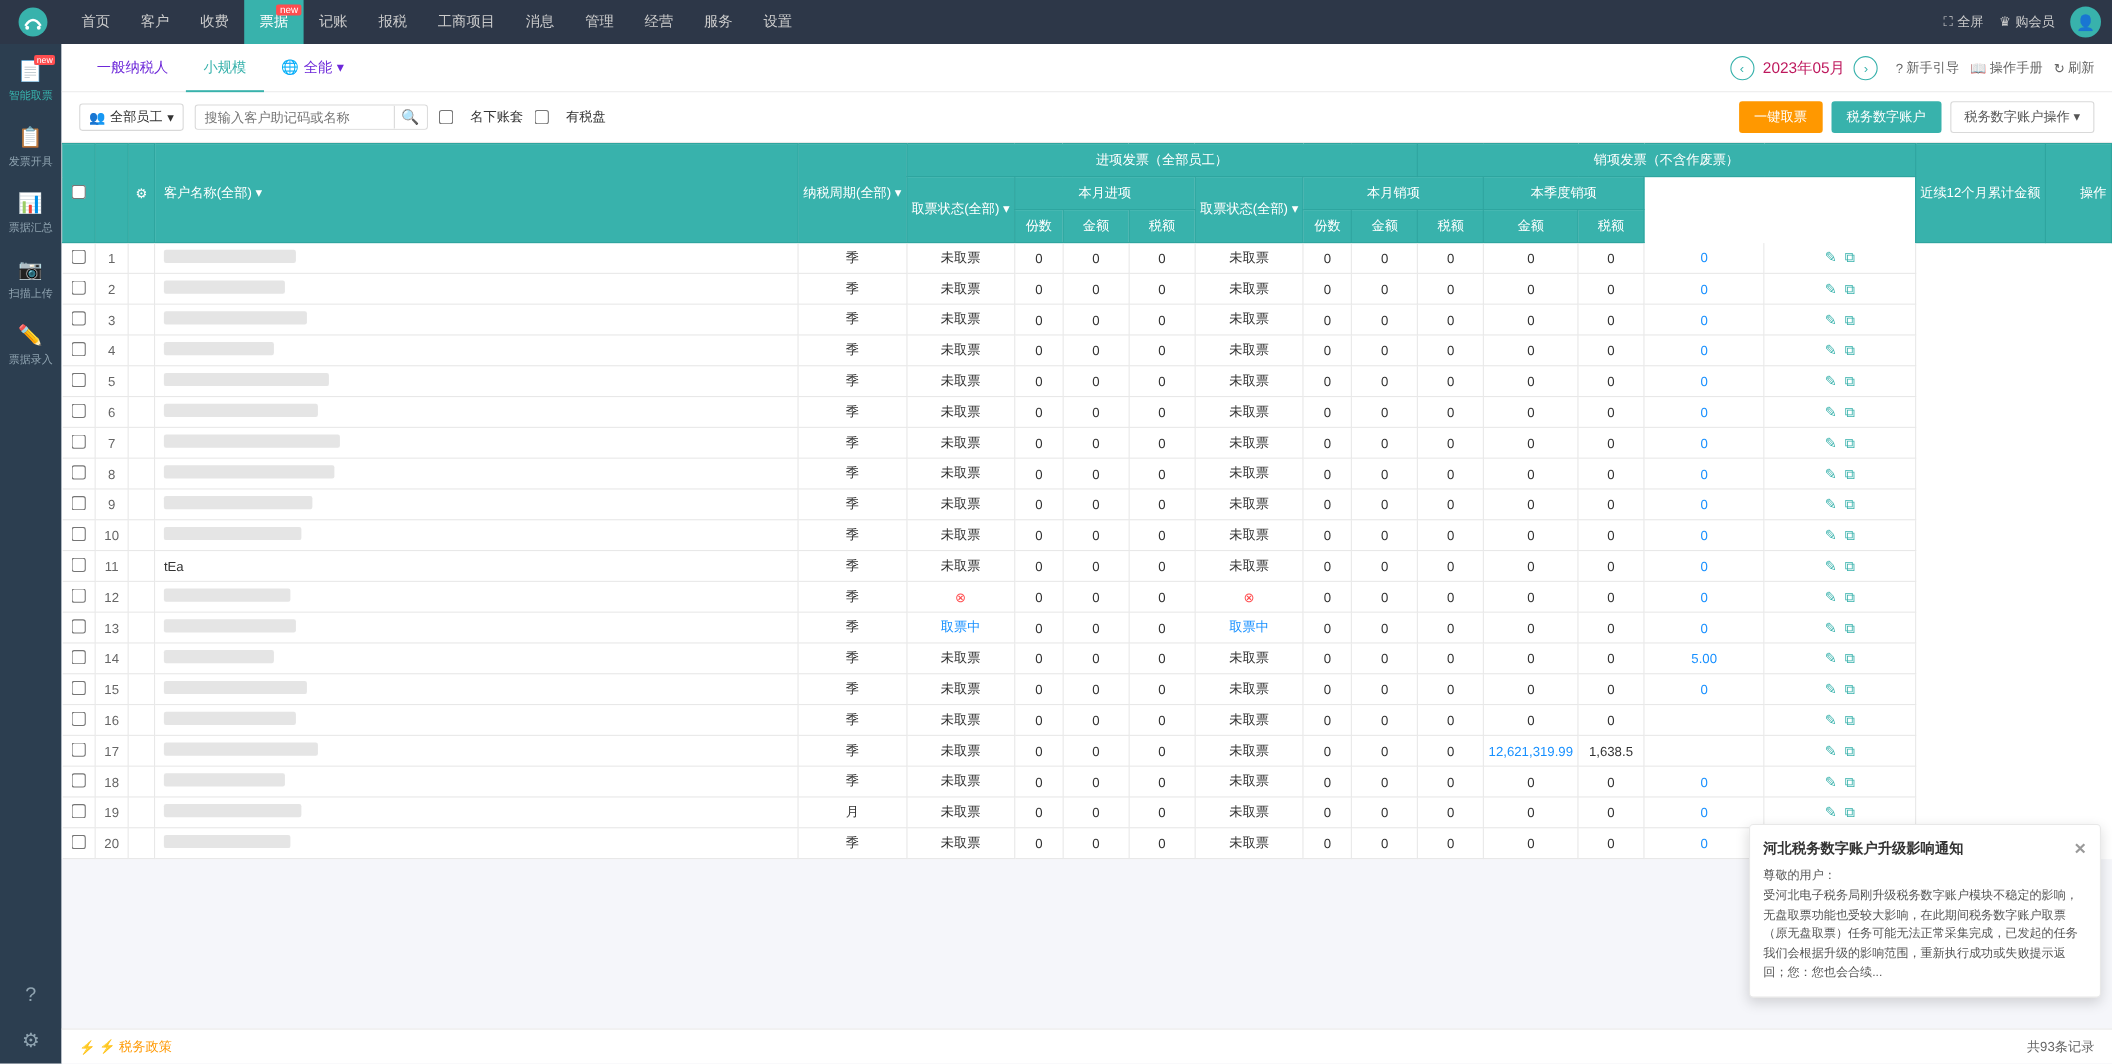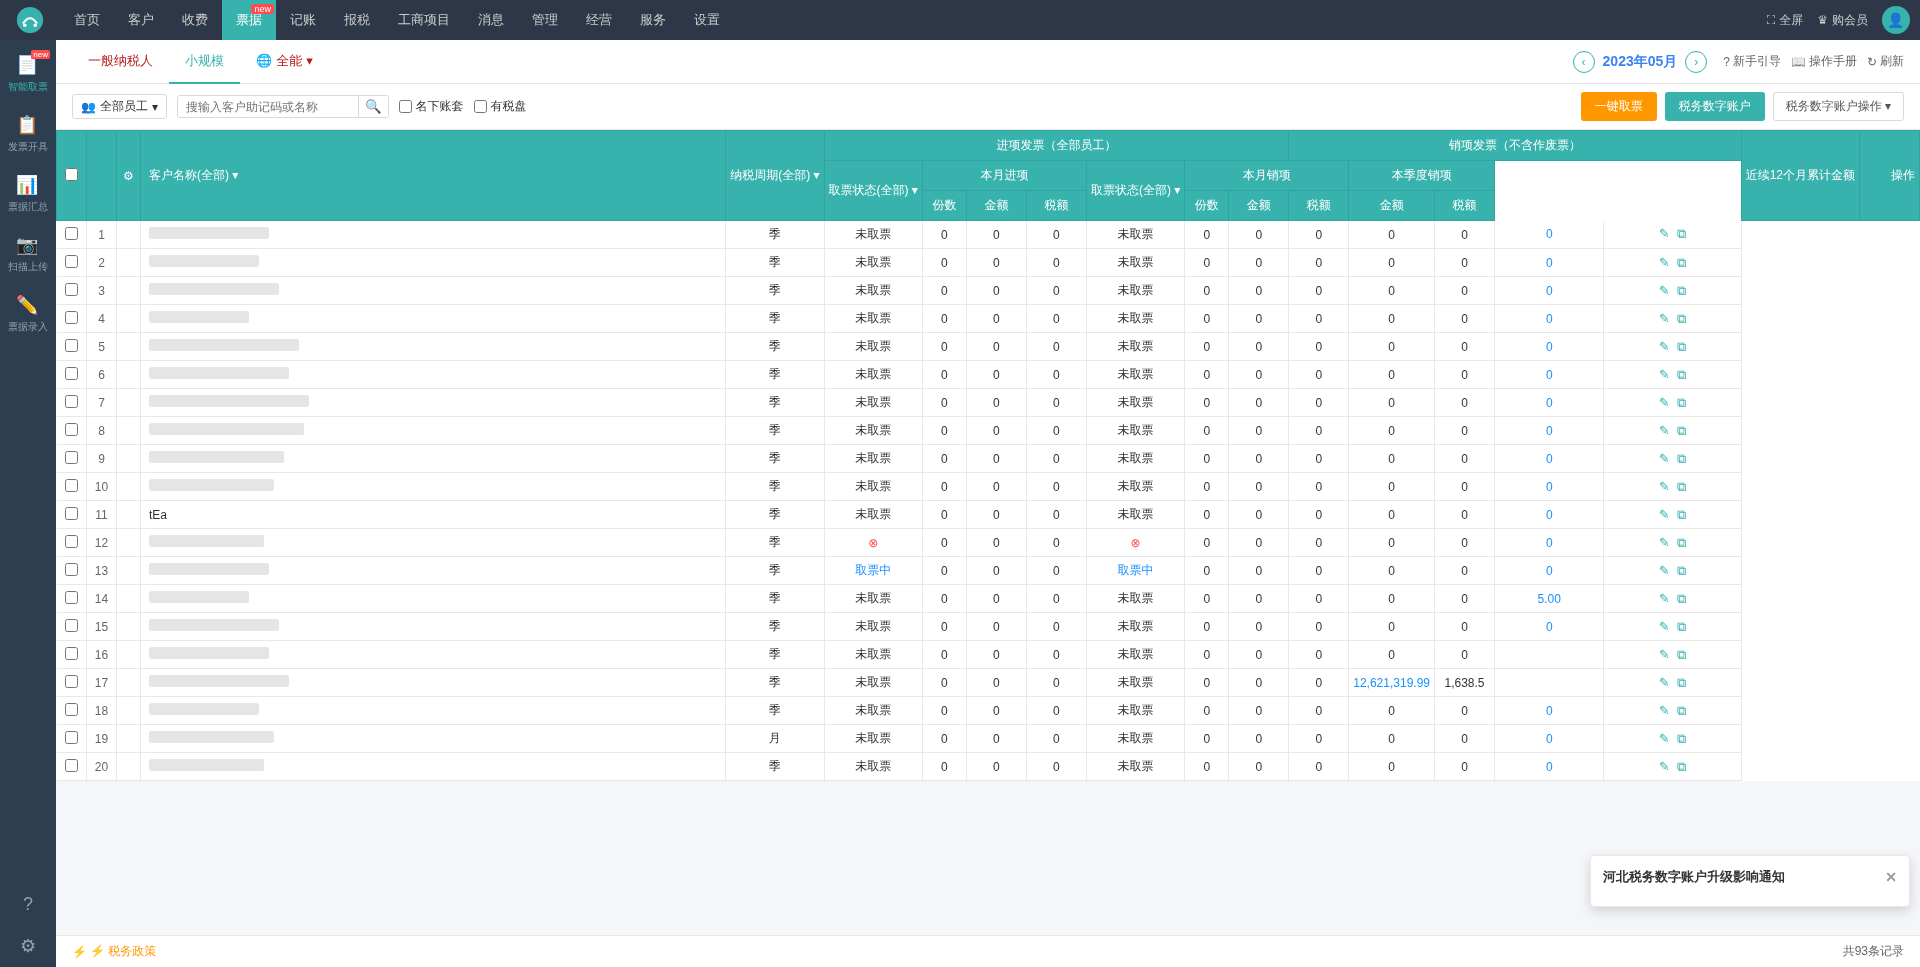--- a/index.html
+++ b/index.html
@@ -23,35 +23,35 @@
     .sidebar-item { width: 56px; display: flex; flex-direction: column; align-items: center; justify-content: center; padding: 10px 4px; cursor: pointer; color: #8fa3b0; font-size: 10px; gap: 4px; position: relative; }
     .sidebar-item.active { color: #38b2ac; }
     .sidebar-item .s-icon { font-size: 18px; }
     .sidebar-item .new-badge { position: absolute; top: 6px; right: 6px; background: #ff4d4f; color: #fff; font-size: 8px; padding: 0 2px; border-radius: 2px; }
 
     
     .main { flex: 1; display: flex; flex-direction: column; background: #f5f6fa; overflow: hidden; }
 
     
     .sub-nav { background: #fff; display: flex; align-items: center; padding: 0 16px; height: 44px; border-bottom: 1px solid #e8e8e8; gap: 0; }
-    .sub-nav-tab { padding: 0 16px; height: 44px; display: flex; align-items: center; cursor: pointer; color: #b91c1c; font-size: 13px; border-bottom: 2px solid transparent; }
+    .sub-nav-tab { padding: 0 16px; height: 44px; display: flex; align-items: center; cursor: pointer; color: #6d28d9; font-size: 13px; border-bottom: 2px solid transparent; }
     .sub-nav-tab.active { color: #38b2ac; border-bottom: 2px solid #38b2ac; font-weight: 500; }
     .sub-nav-date { display: flex; align-items: center; gap: 8px; margin-left: auto; }
     .date-nav-btn { width: 22px; height: 22px; border-radius: 50%; border: 1px solid #38b2ac; color: #38b2ac; display: flex; align-items: center; justify-content: center; cursor: pointer; font-size: 12px; }
-    .date-label { font-size: 14px; font-weight: 700; color: #3b82f6; }
+    .date-label { font-size: 14px; font-weight: 400; color: #be185d; }
     .sub-nav-actions { display: flex; align-items: center; gap: 10px; margin-left: 16px; }
     .action-link { color: #666; font-size: 12px; cursor: pointer; display: flex; align-items: center; gap: 3px; }
 
     
     .filter-bar { background: #fff; padding: 8px 16px; display: flex; align-items: center; gap: 10px; border-bottom: 1px solid #e8e8e8; }
     .filter-select { display: flex; align-items: center; border: 1px solid #d9d9d9; border-radius: 3px; padding: 3px 8px; gap: 4px; cursor: pointer; font-size: 12px; color: #333; background: #fff; min-width: 80px; }
     .filter-search { display: flex; align-items: center; border: 1px solid #d9d9d9; border-radius: 3px; overflow: hidden; }
     .filter-search input { border: none; outline: none; padding: 3px 8px; font-size: 12px; width: 180px; }
     .filter-search .search-btn { background: #fff; border: none; padding: 3px 6px; cursor: pointer; color: #999; border-left: 1px solid #d9d9d9; }
-    .filter-checkbox { display: flex; align-items: center; gap: 4px; cursor: pointer; font-size: 12px; color: #333; }
+    .filter-checkbox { display: flex; align-items: center; gap: 16px; cursor: pointer; font-size: 12px; color: #333; }
     .filter-actions { margin-left: auto; display: flex; gap: 8px; }
     .btn-orange { background: #ff9800; color: #fff; border: none; padding: 5px 14px; border-radius: 3px; cursor: pointer; font-size: 12px; }
     .btn-teal { background: #38b2ac; color: #fff; border: none; padding: 5px 14px; border-radius: 3px; cursor: pointer; font-size: 12px; }
     .btn-outline { background: #fff; color: #555; border: 1px solid #d9d9d9; padding: 5px 12px; border-radius: 3px; cursor: pointer; font-size: 12px; display: flex; align-items: center; gap: 4px; }
 
     
     .table-wrap { flex: 1; overflow: auto; padding: 0; }
     table { width: 100%; border-collapse: collapse; background: #fff; }
     thead tr th { background: #38b2ac; color: #fff; text-align: center; padding: 6px 4px; font-size: 12px; font-weight: 500; border: 1px solid #2ea59f; white-space: nowrap; }
     tbody tr td { text-align: center; padding: 5px 4px; font-size: 12px; border-bottom: 1px solid #e8e8e8; border-right: 1px solid #e8e8e8; color: #333; }
@@ -729,13 +729,15 @@
       <div class="footer-count">共93条记录</div>
     </div>
   </div>
 </div>
 
 <div class="notification-popup">
   <div class="notif-title">
     <span>河北税务数字账户升级影响通知</span>
     <span class="close-x">✕</span>
   </div>
+  <div class="notif-body" style="white-space:pre-line;">尊敬的用户：
+受河北电子税务局刚升级税务数字账户模块不稳定的影响，无盘取票功能也受较大影响，在此期间税务数字账户取票（原无盘取票）任务可能无法正常采集完成，已发起的任务我们会根据升级的影响范围，重新执行成功或失败提示返回；您：您也会合续...</div>
 </div>
 
 </body></html>

